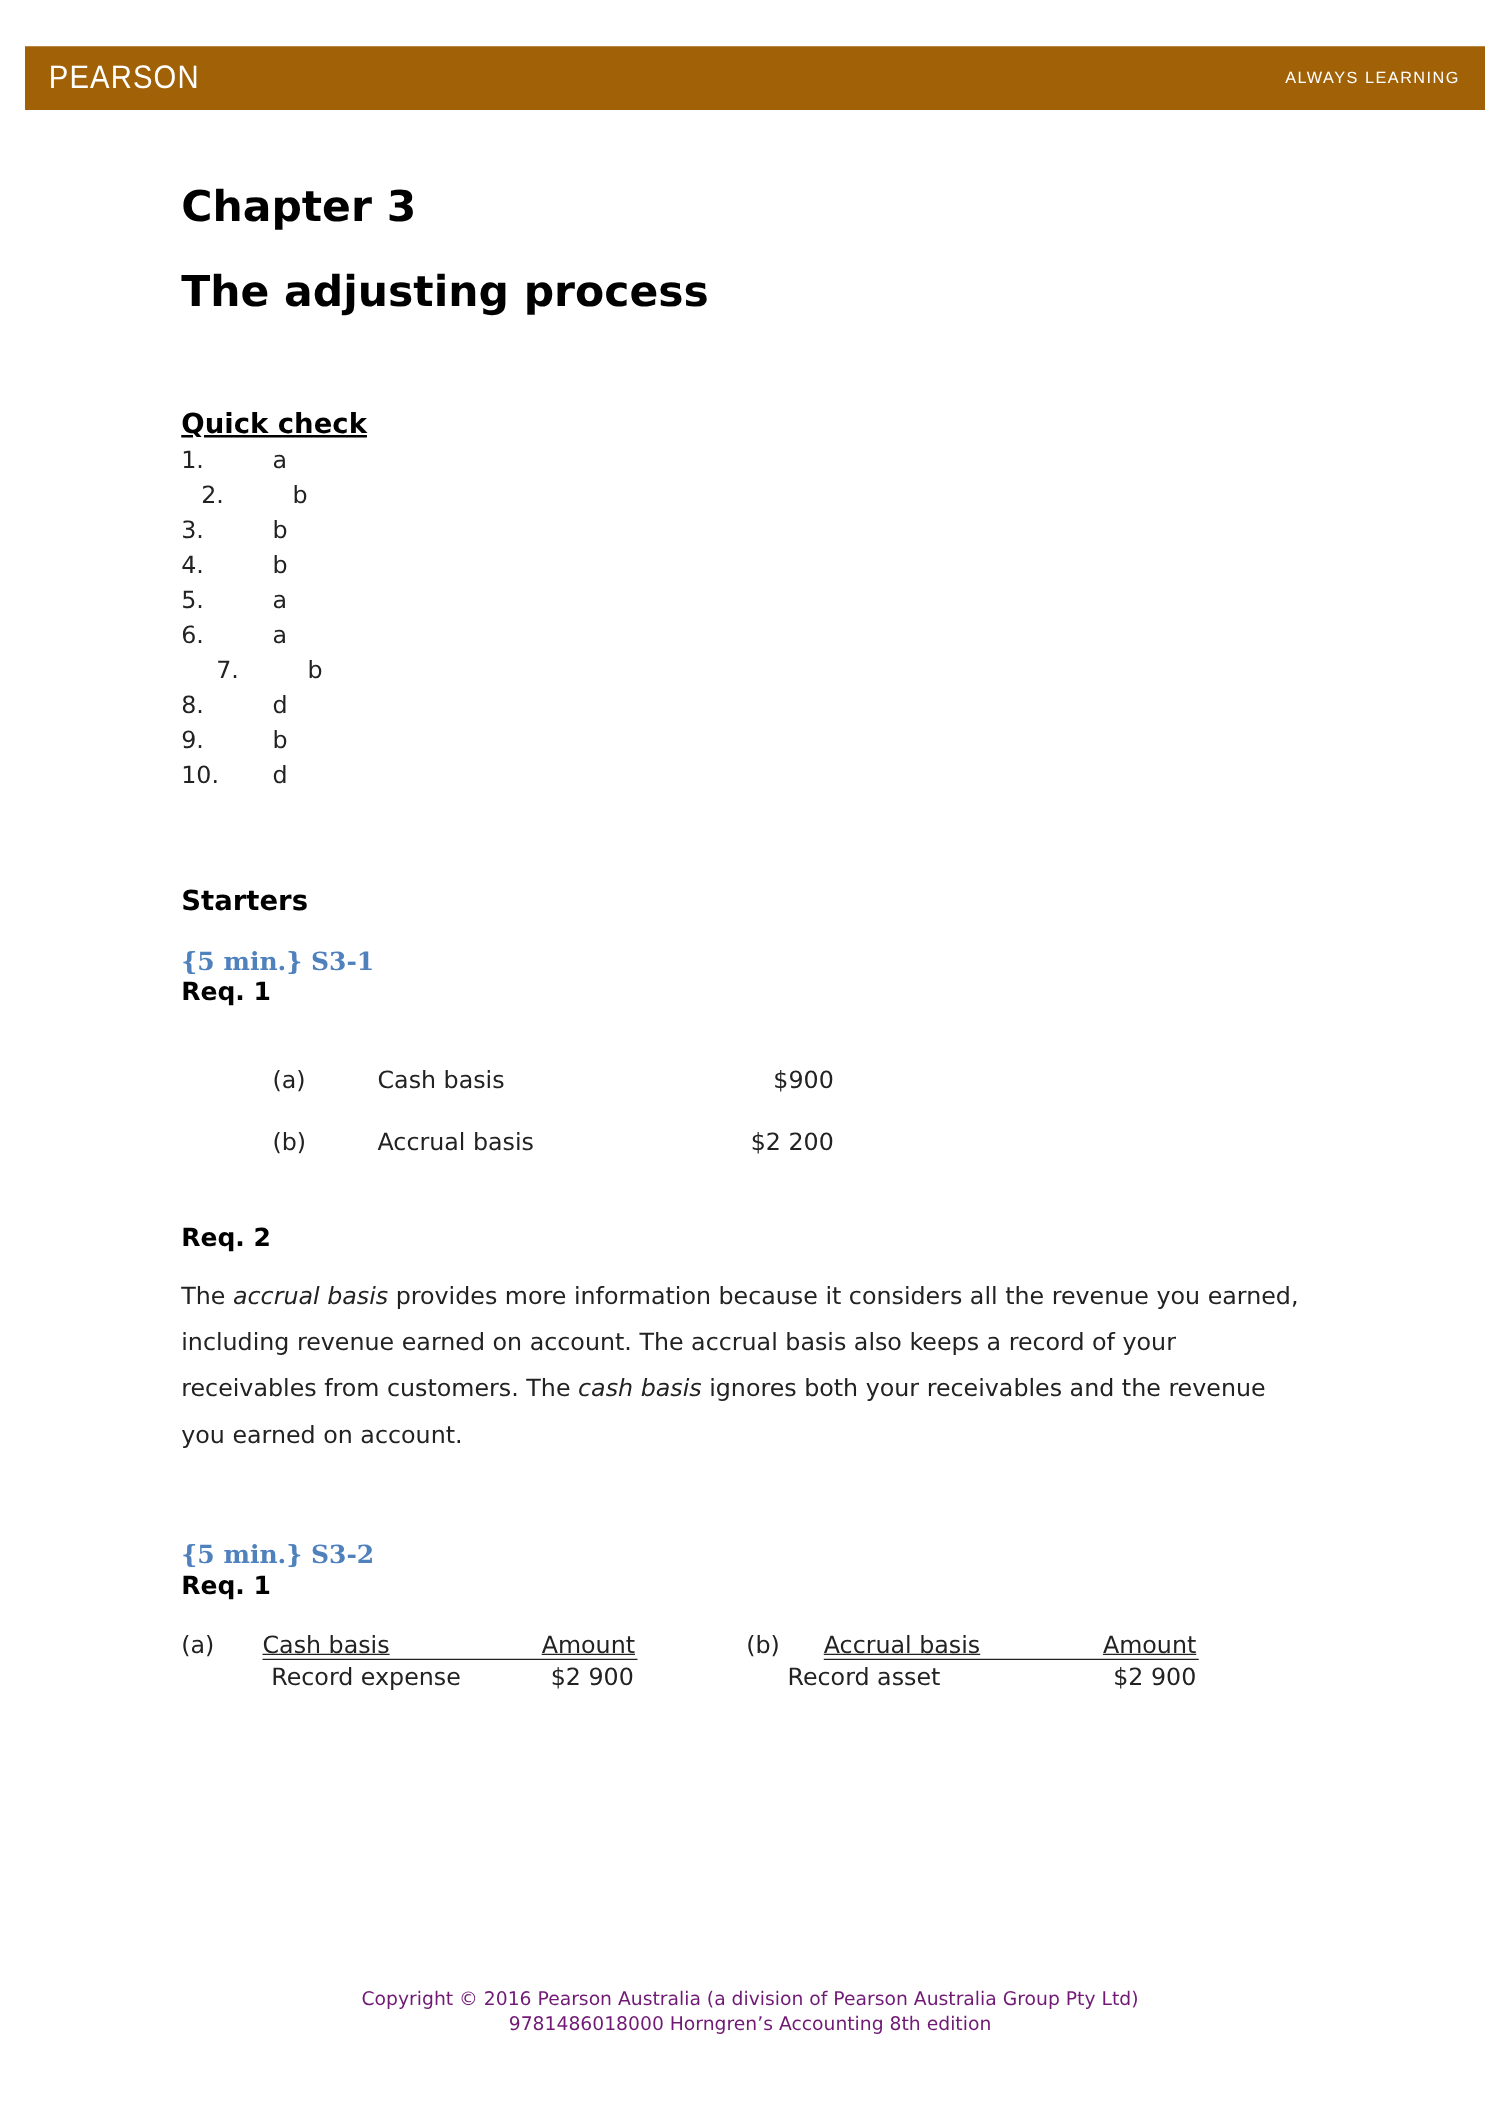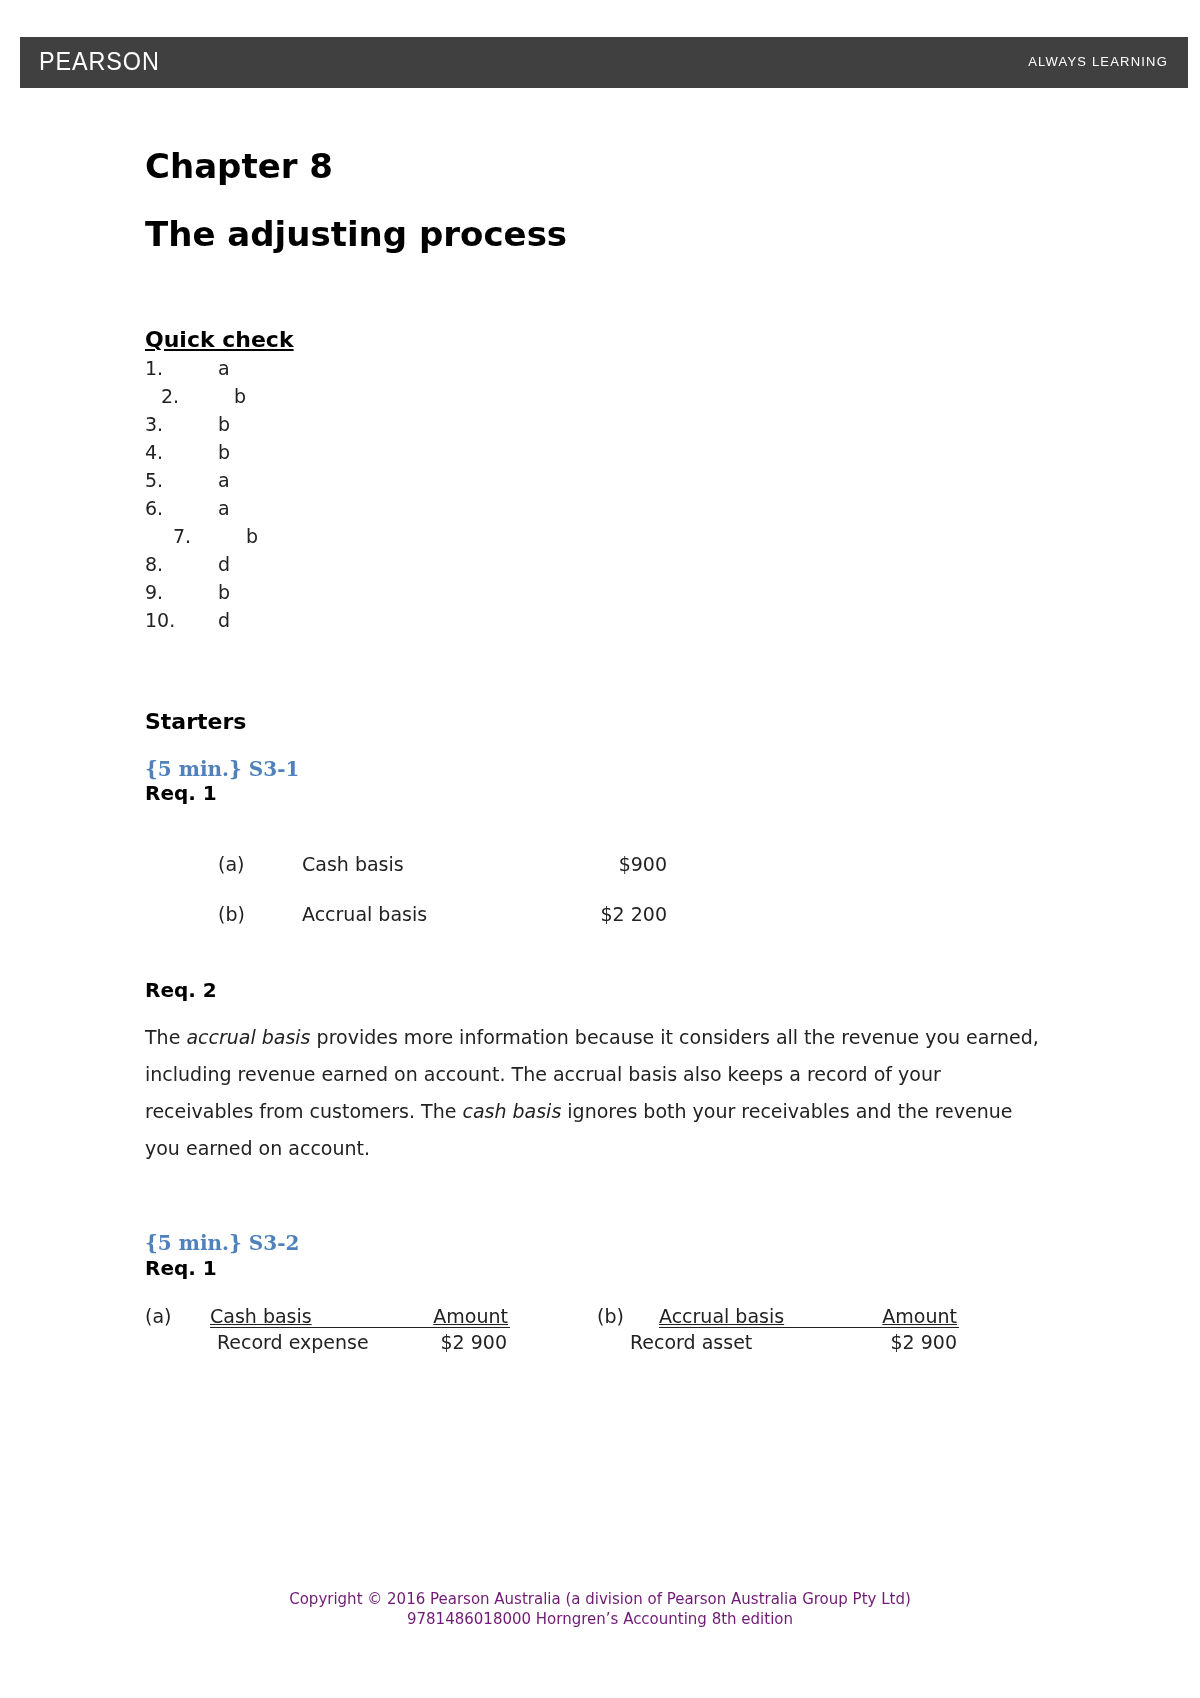--- a/index.html
+++ b/index.html
@@ -1,17 +1,17 @@
 <!DOCTYPE html>
 <html><head>
   <meta charset="utf-8">
   <style>
     html, body { margin: 0; padding: 0; background: #ffffff; }
     body { width: 1200px; height: 1698px; position: relative; font-family: "DejaVu Sans", sans-serif; color: #000; overflow: hidden; }
-    .banner { position: absolute; left: 20px; top: 37px; width: 1168px; height: 51px; background: #404040; }
+    .banner { position: absolute; left: 20px; top: 37px; width: 1168px; height: 51px; background: #a16207; }
     .brand { position: absolute; left: 19px; top: 9px; color: #fff; font-family: "Liberation Sans", sans-serif; font-size: 26px; letter-spacing: 1px; transform: scaleX(0.9); transform-origin: left; }
     .tagline { position: absolute; right: 20px; top: 17px; color: #fff; font-family: "Liberation Sans", sans-serif; font-size: 13px; letter-spacing: 1.2px; }
     .abs { position: absolute; }
     h1 { margin: 0; font-size: 34px; font-weight: bold; }
     .h-chapter { left: 145px; top: 146px; }
     .h-title { left: 145px; top: 214px; }
     .sec-title { font-size: 22px; font-weight: bold; }
     .qc-row { position: absolute; left: 145px; font-size: 19px; color: #222; }
     .qc-num { display: inline-block; width: 73px; }
     .blue-tag { color: #4f81bd; font-family: "DejaVu Serif", serif; font-weight: bold; font-size: 20px; }
@@ -22,21 +22,21 @@
     .footer { position: absolute; left: 0; width: 1200px; text-align: center; color: #701a75; font-size: 15px; }
   </style>
 </head>
 <body>
 
 <div class="banner">
   <span class="brand">PEARSON</span>
   <span class="tagline">ALWAYS LEARNING</span>
 </div>
 
-<h1 class="abs h-chapter">Chapter 8</h1>
+<h1 class="abs h-chapter">Chapter 3</h1>
 <h1 class="abs h-title">The adjusting process</h1>
 
 <div class="abs sec-title" style="left:145px; top:327px;text-decoration:underline;">Quick check</div>
 
 <div class="qc-row" style="top:357px;"><span class="qc-num">1.</span><span>a</span></div>
 <div class="qc-row" style="top:385px;margin-left:16px;"><span class="qc-num">2.</span><span>b</span></div>
 <div class="qc-row" style="top:413px;"><span class="qc-num">3.</span><span>b</span></div>
 <div class="qc-row" style="top:441px;"><span class="qc-num">4.</span><span>b</span></div>
 <div class="qc-row" style="top:469px;"><span class="qc-num">5.</span><span>a</span></div>
 <div class="qc-row" style="top:497px;"><span class="qc-num">6.</span><span>a</span></div>

